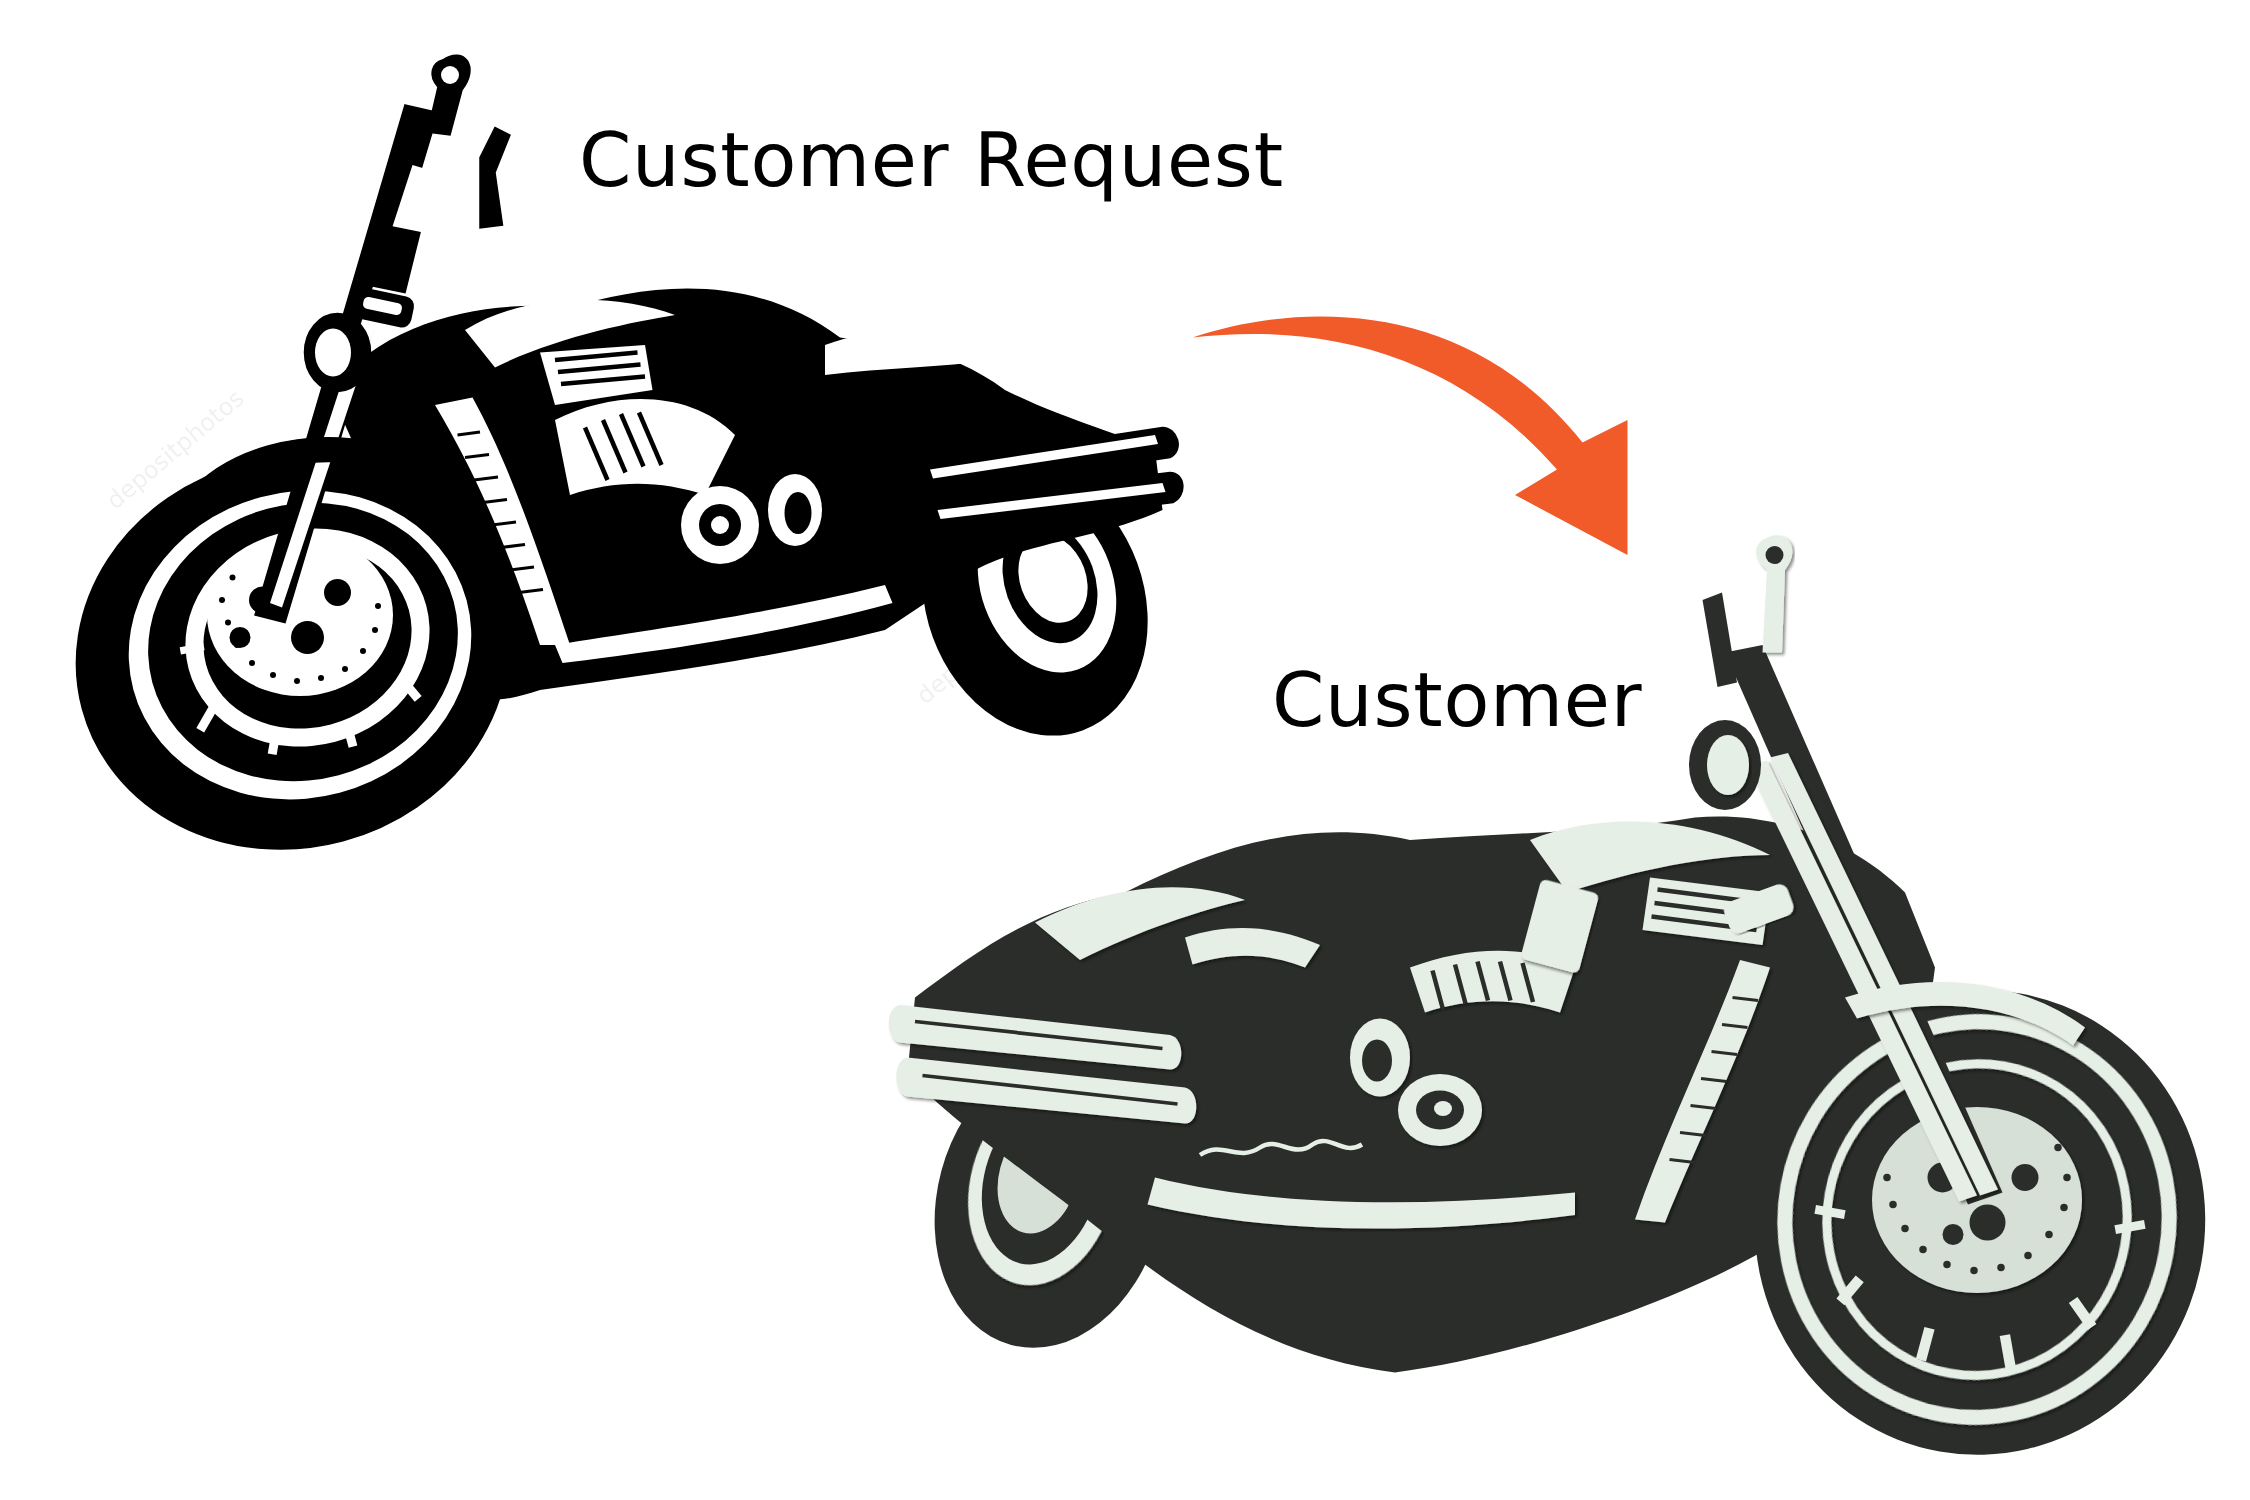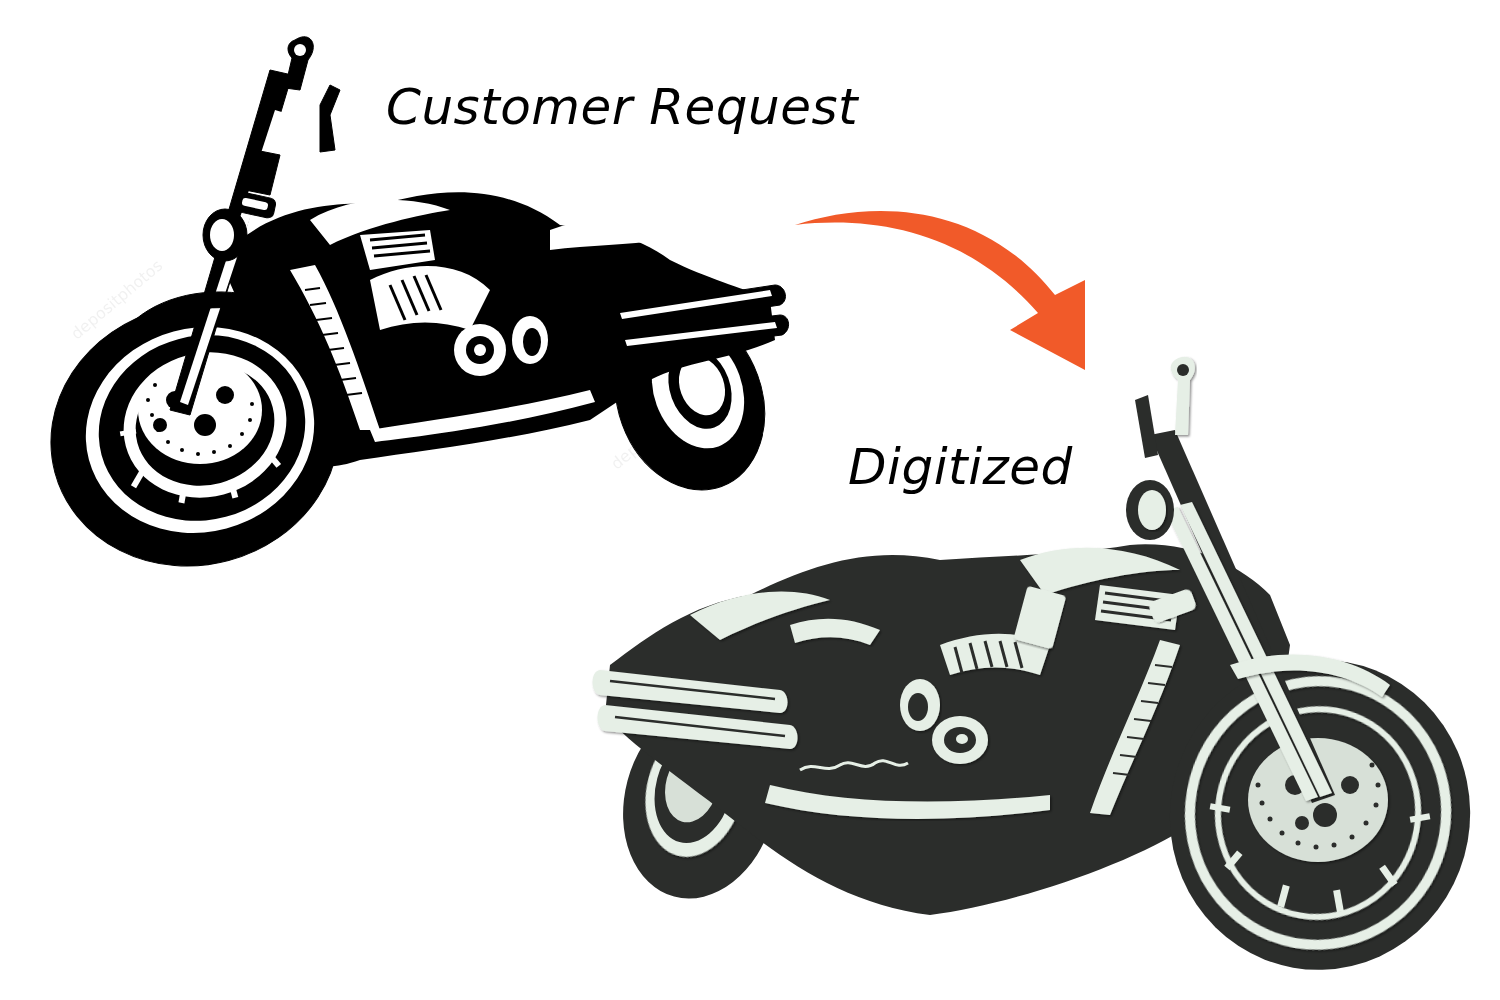--- a/index.html
+++ b/index.html
@@ -14,21 +14,20 @@
       overflow: hidden;
       font-family: "DejaVu Sans", "Liberation Sans", sans-serif;
       color: #000000;
     }
     .label {
       position: absolute;
       font-weight: 400;
       letter-spacing: 0.5px;
       white-space: nowrap;
       line-height: 1;
-      font-style: italic;
     }
     .label-request {
       left: 386px;
       top: 82px;
       font-size: 50px;
     }
     .label-digitized {
       left: 848px;
       top: 442px;
       font-size: 50px;
@@ -175,21 +174,21 @@
 
     <path d="M95 300 C 120 270, 170 255, 220 265 L 215 280 C 170 272, 130 285, 105 310 Z"></path>
   </g>
 </svg>
 
 <svg class="arrow" viewBox="0 0 320 190" xmlns="http://www.w3.org/2000/svg">
   <path d="M5 30 C 80 5, 190 5, 265 100 L 295 85 L 295 175 L 220 135 L 248 118 C 180 40, 90 20, 5 30 Z" fill="#f15a29"></path>
 </svg>
 
 <div class="label label-request">Customer Request</div>
-<div class="label label-digitized">Digitized</div>
+<div class="label label-digitized">Customer</div>
 
 <svg class="art art-digitized" viewBox="0 0 900 650" xmlns="http://www.w3.org/2000/svg">
   <defs>
     <filter id="emb" x="-5%" y="-5%" width="110%" height="110%">
       <feDropShadow dx="1.5" dy="1.5" stdDeviation="1.2" flood-color="#000" flood-opacity="0.45"></feDropShadow>
     </filter>
   </defs>
   <g>
 
     <ellipse cx="110" cy="455" rx="75" ry="100" transform="rotate(15 110 455)" fill="#2b2d2b"></ellipse>

